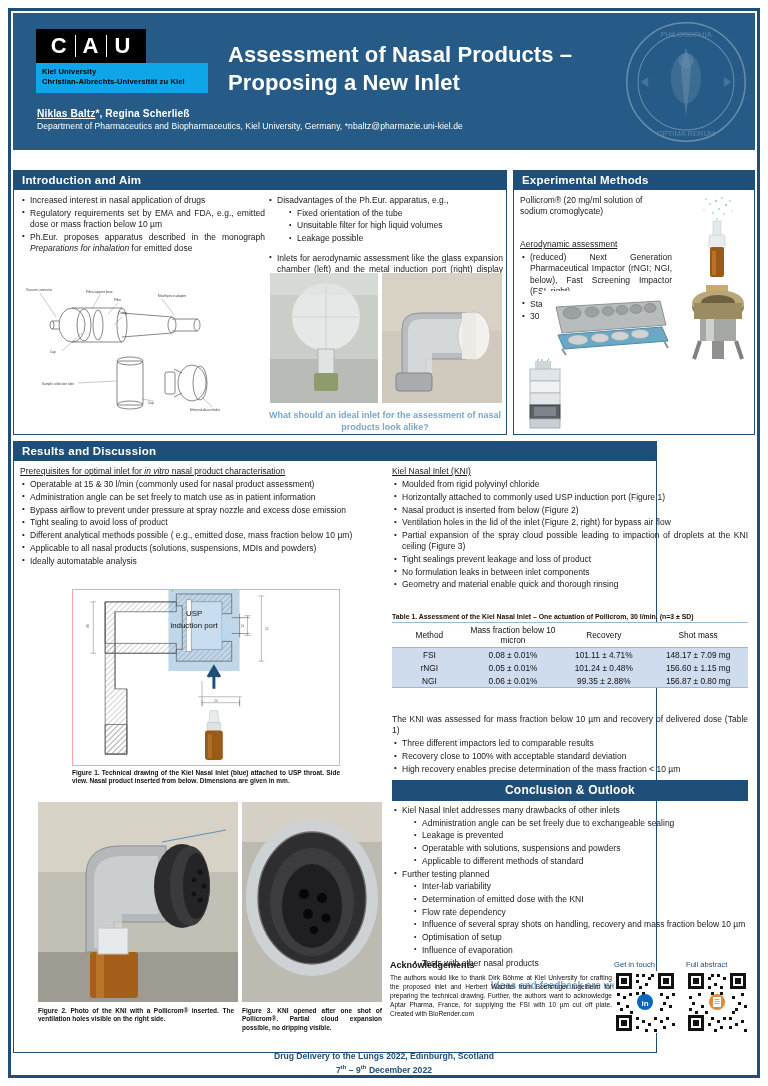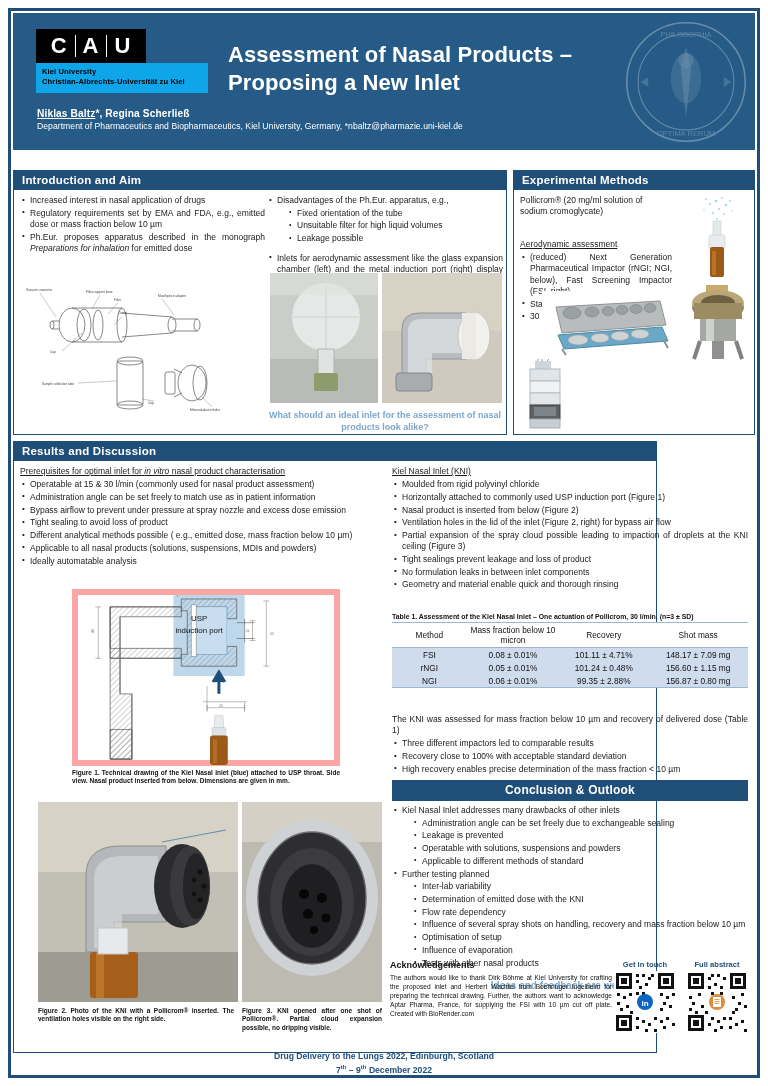--- a/index.html
+++ b/index.html
@@ -135,21 +135,21 @@
   }
   table.res tr:last-child td { border-bottom: 1px solid #9cb7cf; }
   
   .footer {
     position: absolute; left: 0; right: 0; bottom: 10px;
     text-align: center; color: #1f4e79;
     font-size: 8.6px; font-weight: bold; line-height: 1.45;
   }
   .ack-h { font-size: 9px; font-weight: bold; color: #111; margin-bottom: 3px; }
   .ack-b { font-size: 6.6px; color: #111; line-height: 1.38; text-align: justify; }
-  .qr-lab { font-size: 7.6px; font-weight: bold; color: #1f4e79; text-align: center; margin-bottom: 2px;}
+  .qr-lab { font-size: 7.6px; font-weight: normal; color: #1f4e79; margin-bottom: 2px;}
   .qr { width: 62px; height: 62px; position: relative; background:#fff; }
 </style>
 </head>
 <body>
 
 <div id="poster">
   <div class="frame"></div>
 
   <div class="header">
 
@@ -389,21 +389,21 @@
         <li>Operatable at 15 &amp; 30 l/min (commonly used for nasal product assessment)</li>
         <li>Administration angle can be set freely to match use as in patient information</li>
         <li>Bypass airflow to prevent under pressure at spray nozzle and excess dose emission</li>
         <li>Tight sealing to avoid loss of product</li>
         <li>Different analytical methods possible ( e.g., emitted dose, mass fraction below 10 µm)</li>
         <li>Applicable to all nasal products (solutions, suspensions, MDIs and powders)</li>
         <li>Ideally automatable analysis</li>
       </ul>
     </div>
 
-    <div style="position:absolute; left:58px; top:147px; width:268px; height:177px; border:6px solid #fca5a5; background:#ffffff;">
+    <div style="position:absolute; left:58px; top:147px; width:268px; height:177px; border:1px solid #fca5a5; background:#ffffff;">
       <svg viewBox="0 0 268 177" width="266" height="175">
         <defs>
           <pattern id="hatch" width="4" height="4" patternUnits="userSpaceOnUse" patternTransform="rotate(45)">
             <line x1="0" y1="0" x2="0" y2="4" stroke="#666" stroke-width="0.6"></line>
           </pattern>
         </defs>
 
         <rect x="96" y="0" width="72" height="82" fill="#bfd7ea"></rect>
 
         <g stroke="#555" stroke-width="0.7" fill="url(#hatch)">

